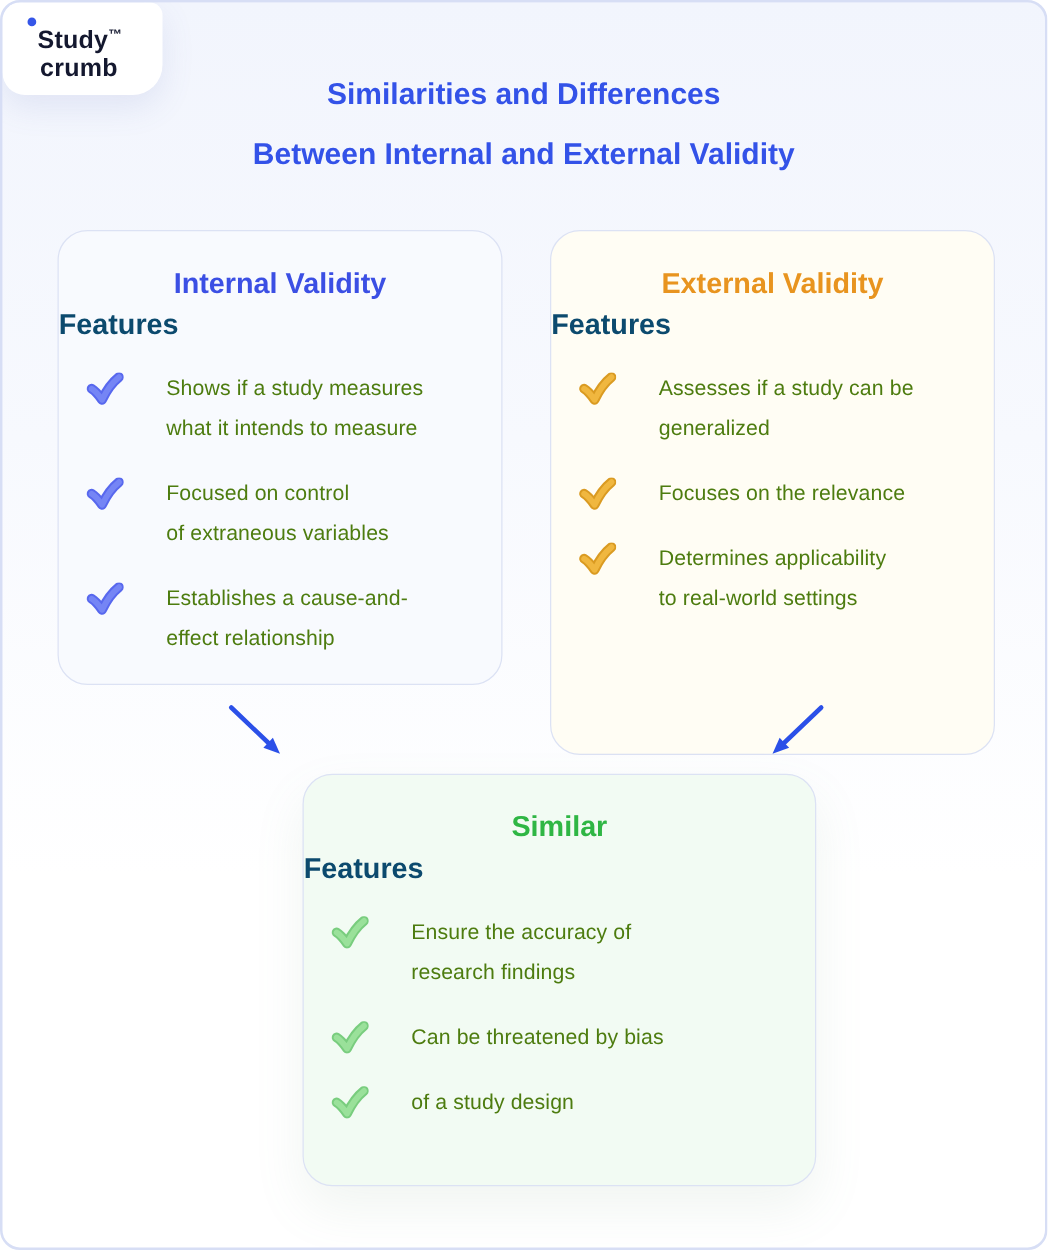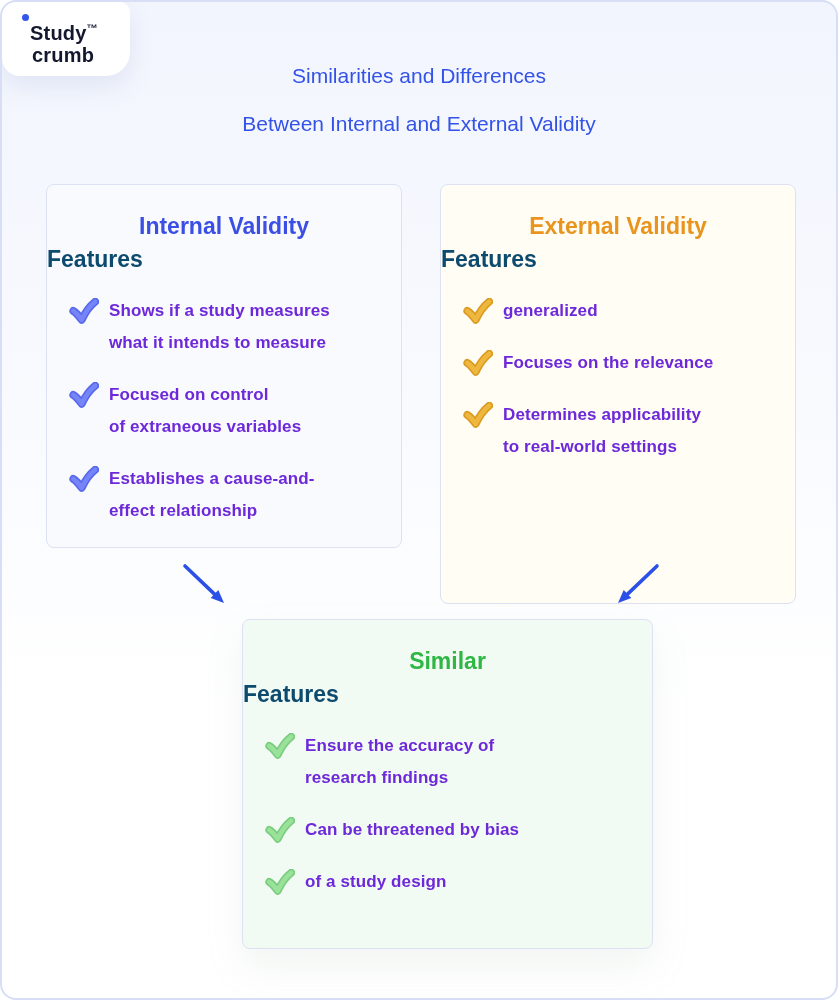--- a/index.html
+++ b/index.html
@@ -7,35 +7,35 @@
   .frame{position:absolute;inset:0;box-sizing:border-box;border:2px solid #D7DEF5;border-radius:16px;
          background:linear-gradient(180deg,#F2F5FD 0%,#F7F9FE 35%,#FFFFFF 70%);overflow:hidden;}
   
   .logo-badge{position:absolute;top:0;left:0;width:128px;height:74px;background:#FFFFFF;
               border-radius:14px 10px 24px 18px;box-shadow:0 10px 26px rgba(90,110,180,.12);}
   .logo-text{position:absolute;top:15px;left:28px;color:#14182F;font-weight:800;font-size:20px;line-height:22px;letter-spacing:.2px;}
   .logo-dot{position:absolute;top:12px;left:20px;width:7px;height:7px;border-radius:50%;background:#3556E8;}
   .logo-tm{font-size:11px;vertical-align:super;font-weight:700;}
   .logo-line2{margin-left:2px;}
   
-  .title{position:absolute;top:50px;left:0;width:100%;text-align:center;color:#3352E8;font-weight:400;font-size:21px;line-height:48px;}
+  .title{position:absolute;top:50px;left:0;width:100%;text-align:center;color:#3352E8;font-weight:700;font-size:24px;line-height:48px;}
   
-  .card{position:absolute;box-sizing:border-box;border-radius:8px;border:1.5px solid #DCE2F4;}
+  .card{position:absolute;box-sizing:border-box;border-radius:24px;border:1.5px solid #DCE2F4;}
   .card-internal{left:44px;top:182px;width:356px;height:364px;background:#F8FAFE;}
   .card-external{left:438px;top:182px;width:356px;height:420px;background:#FFFDF4;}
   .card-similar{left:240px;top:617px;width:411px;height:330px;background:#F2FBF3;box-shadow:0 18px 40px rgba(120,160,130,.10);}
   .card-head{margin-top:25px;text-align:center;font-size:23px;font-weight:700;line-height:33px;}
   .head-internal{color:#3B4FE4;}
   .head-external{color:#E8941F;}
   .head-similar{color:#2FB644;}
   .card-subhead{text-align:left;font-size:23px;font-weight:700;line-height:33px;color:#0c4a6e;}
   .items{margin-top:19px;padding:0 20px 0 22px;}
   .item{display:flex;align-items:flex-start;gap:10px;margin-bottom:20px;}
   .check{flex:0 0 30px;width:30px;height:26px;margin-top:3px;}
-  .item-text{font-size:17px;line-height:32px;color:#6d28d9;font-weight:700;letter-spacing:.1px;}
+  .item-text{font-size:17px;line-height:32px;color:#4d7c0f;font-weight:400;letter-spacing:.1px;margin-left:24px;}
   .check svg{display:block;width:30px;height:26px;}
   .check path{fill:none;stroke-linecap:round;stroke-linejoin:round;}
   .check-blue .outer{stroke:#5868EE;}   .check-blue .inner{stroke:#7585F5;}
   .check-orange .outer{stroke:#DA9B22;} .check-orange .inner{stroke:#F0B73F;}
   .check-green .outer{stroke:#79CD7E;}  .check-green .inner{stroke:#9AE19A;}
   
   .arrow{position:absolute;width:64px;height:56px;}
   .arrow-left{left:176px;top:557px;}
   .arrow-right{left:598px;top:557px;}
   .arrow line{stroke:#2B50E8;stroke-width:3.6;stroke-linecap:round;}
@@ -99,20 +99,21 @@
     <div class="card-subhead">Features</div>
     <div class="items">
       <div class="item">
         <span class="check check-orange">
           <svg viewBox="0 0 32 28">
               <path class="outer" stroke-width="8.5" d="M4.5 14 C8 16,11 20,13.5 23.5 C17 16,23 8,28 4"></path>
               <path class="inner" stroke-width="5" d="M4.5 14 C8 16,11 20,13.5 23.5 C17 16,23 8,28 4"></path>
             </svg>
         </span>
         <div class="item-text">
+          <div>Assesses if a study can be</div>
           <div>generalized</div>
         </div>
       </div>
       <div class="item">
         <span class="check check-orange">
           <svg viewBox="0 0 32 28">
               <path class="outer" stroke-width="8.5" d="M4.5 14 C8 16,11 20,13.5 23.5 C17 16,23 8,28 4"></path>
               <path class="inner" stroke-width="5" d="M4.5 14 C8 16,11 20,13.5 23.5 C17 16,23 8,28 4"></path>
             </svg>
         </span>

